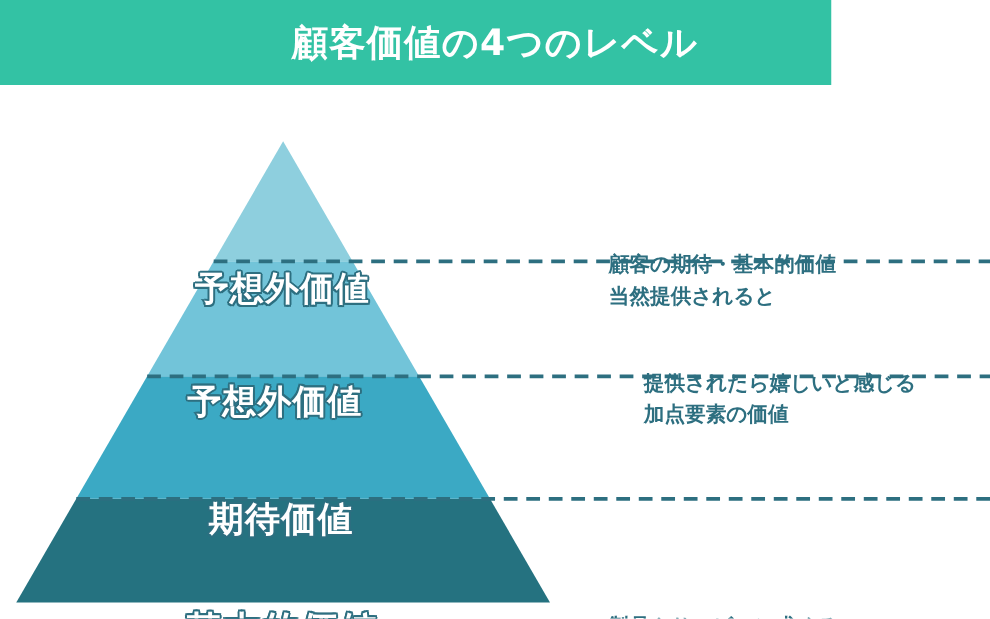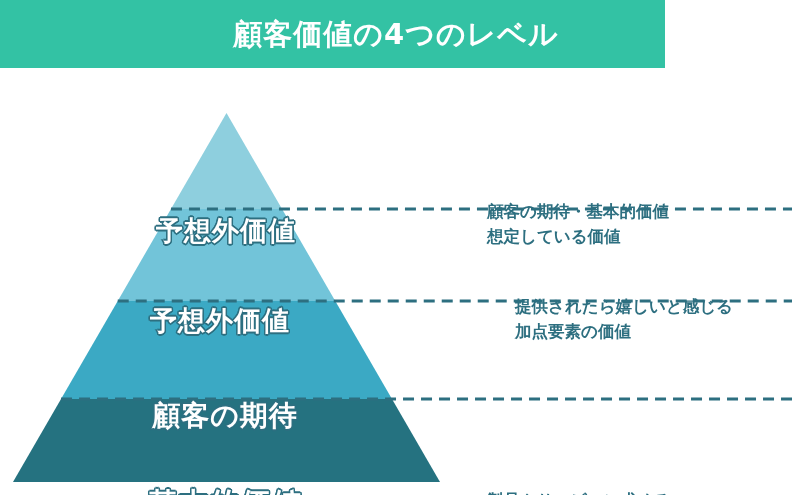--- a/index.html
+++ b/index.html
@@ -115,26 +115,26 @@
 
       <polygon id="poly-0" points="226.5,45 226.5,45 282.0447154471545,141 170.9552845528455,141" fill="#8ecfde"></polygon>
 
       <line id="div-0" x1="170.9552845528455" y1="141" x2="792" y2="141" stroke="#2d6f80" stroke-width="3" stroke-dasharray="11 7"></line>
       <line id="div-1" x1="117.72493224932249" y1="233" x2="792" y2="233" stroke="#2d6f80" stroke-width="3" stroke-dasharray="11 7"></line>
       <line id="div-2" x1="61.02303523035229" y1="331" x2="792" y2="331" stroke="#2d6f80" stroke-width="3" stroke-dasharray="11 7"></line>
     </svg>
 
     <div class="layer-label" id="label-0">予想外価値</div>
     <div class="layer-label" id="label-1">予想外価値</div>
-    <div class="layer-label" id="label-2">顧客の期待</div>
+    <div class="layer-label" id="label-2">期待価値</div>
     <div class="layer-label" id="label-3">基本的価値</div>
 
     <div class="desc" id="desc-0">
       <span class="desc-line">顧客の期待・基本的価値</span>
-      <span class="desc-line">想定している価値</span>
+      <span class="desc-line">当然提供されると</span>
     </div>
     <div class="desc" id="desc-1">
       <span class="desc-line">提供されたら嬉しいと感じる</span>
       <span class="desc-line">加点要素の価値</span>
     </div>
     <div class="desc" id="desc-3">
       <span class="desc-line">製品やサービスに求める</span>
 
     </div>
   </div>

